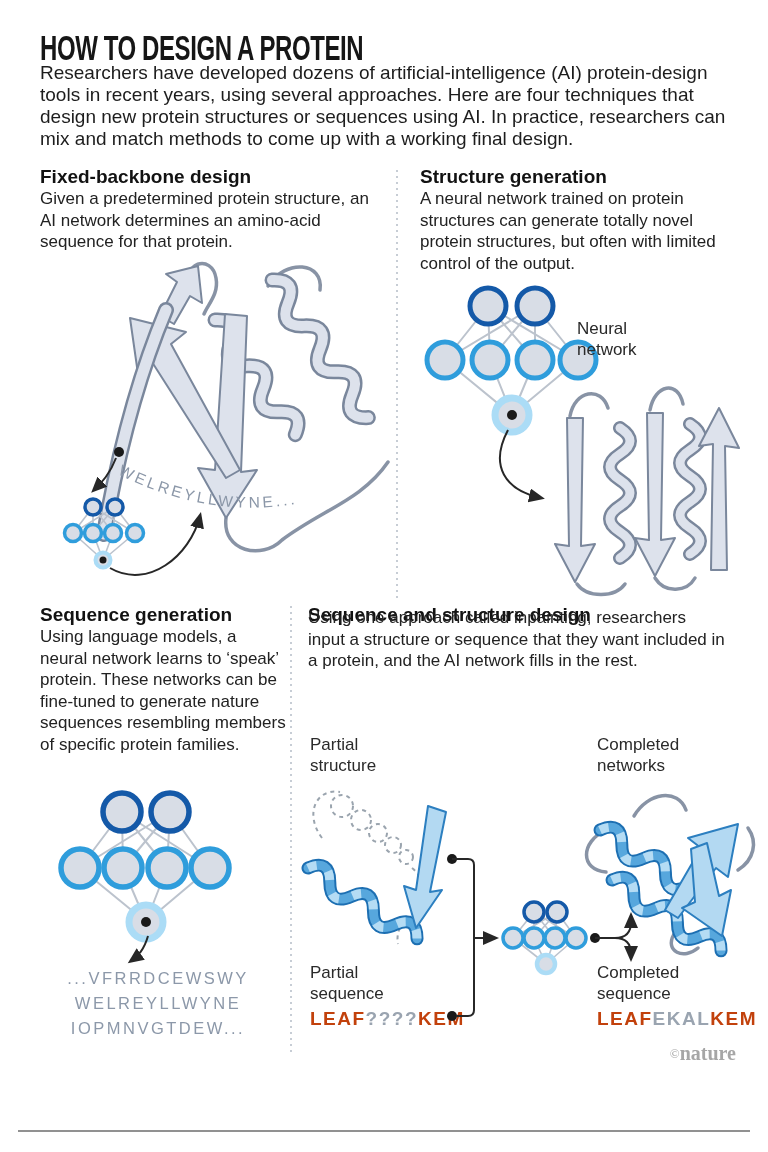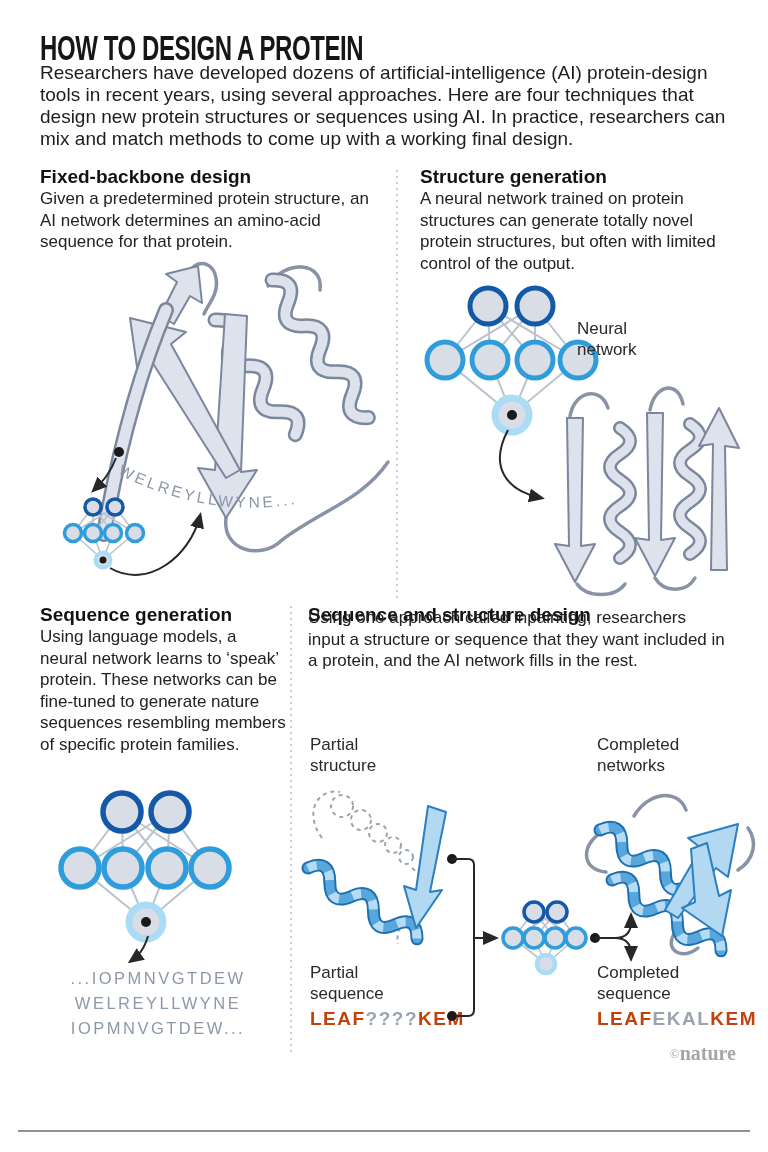--- a/index.html
+++ b/index.html
@@ -175,21 +175,21 @@
     <circle class="ring-mid" stroke-width="5.5" cx="30" cy="78" r="19"></circle>
     <circle class="ring-mid" stroke-width="5.5" cx="73" cy="78" r="19"></circle>
     <circle class="ring-mid" stroke-width="5.5" cx="117" cy="78" r="19"></circle>
     <circle class="ring-mid" stroke-width="5.5" cx="160" cy="78" r="19"></circle>
     <circle class="ring-light" stroke-width="7" cx="96" cy="132" r="17"></circle>
     <circle cx="96" cy="132" r="5" fill="#1a1a1a"></circle>
     <path class="blk" d="M98,146 C94,160 88,166 81,171" marker-end="url(#ah3)"></path>
   </svg>
 
   <div class="abs seq-gray-block" style="left:42px;top:966px;width:232px;">
-    <div>...IOPMNVGTDEW</div>
+    <div>...VFRRDCEWSWY</div>
     <div>WELREYLLWYNE</div>
     <div>IOPMNVGTDEW...</div>
   </div>
 
   <div class="abs small-label" style="left:310px;top:734px;width:90px;">Partial structure</div>
   <div class="abs small-label" style="left:597px;top:734px;width:110px;">Completed networks</div>
   <div class="abs small-label" style="left:310px;top:962px;width:100px;">Partial sequence</div>
   <div class="abs small-label" style="left:597px;top:962px;width:110px;">Completed sequence</div>
 
   <div class="abs seq-letters" style="left:310px;top:1008px;">

